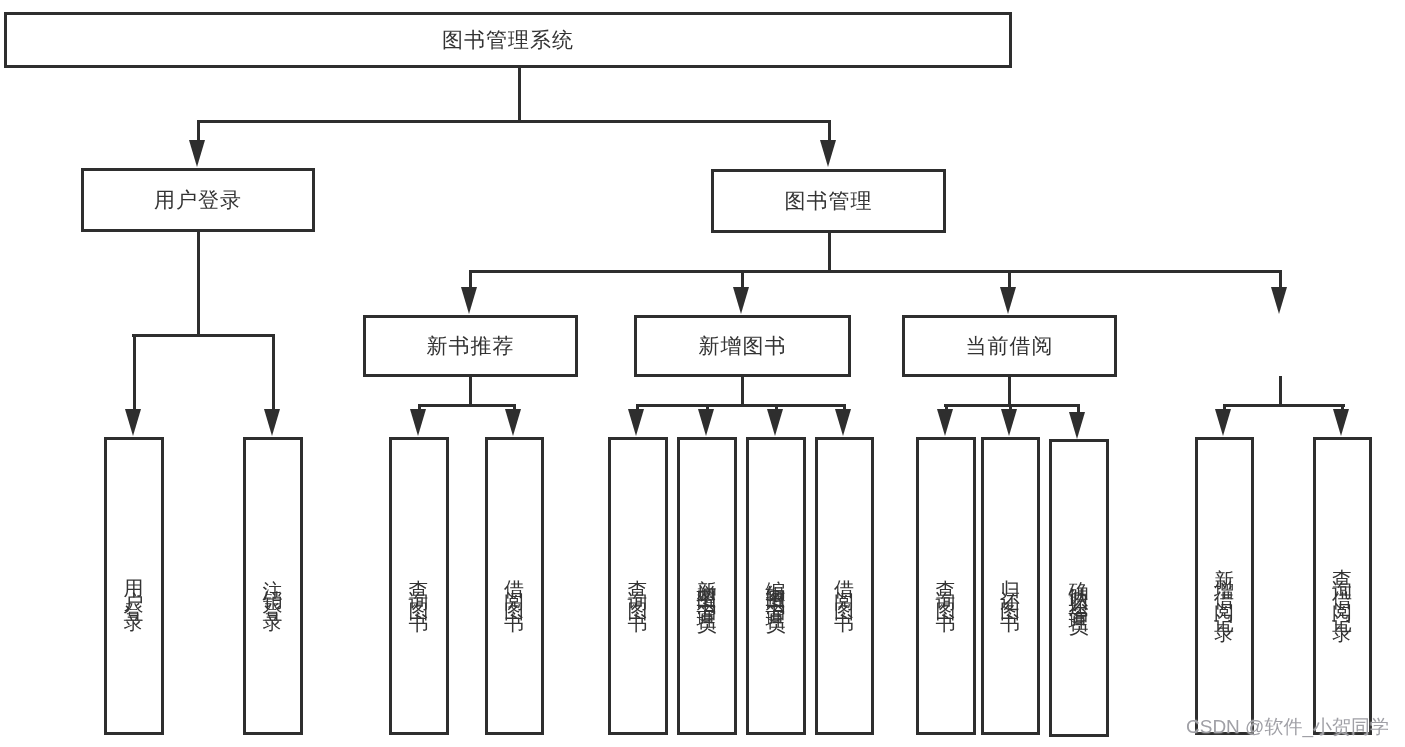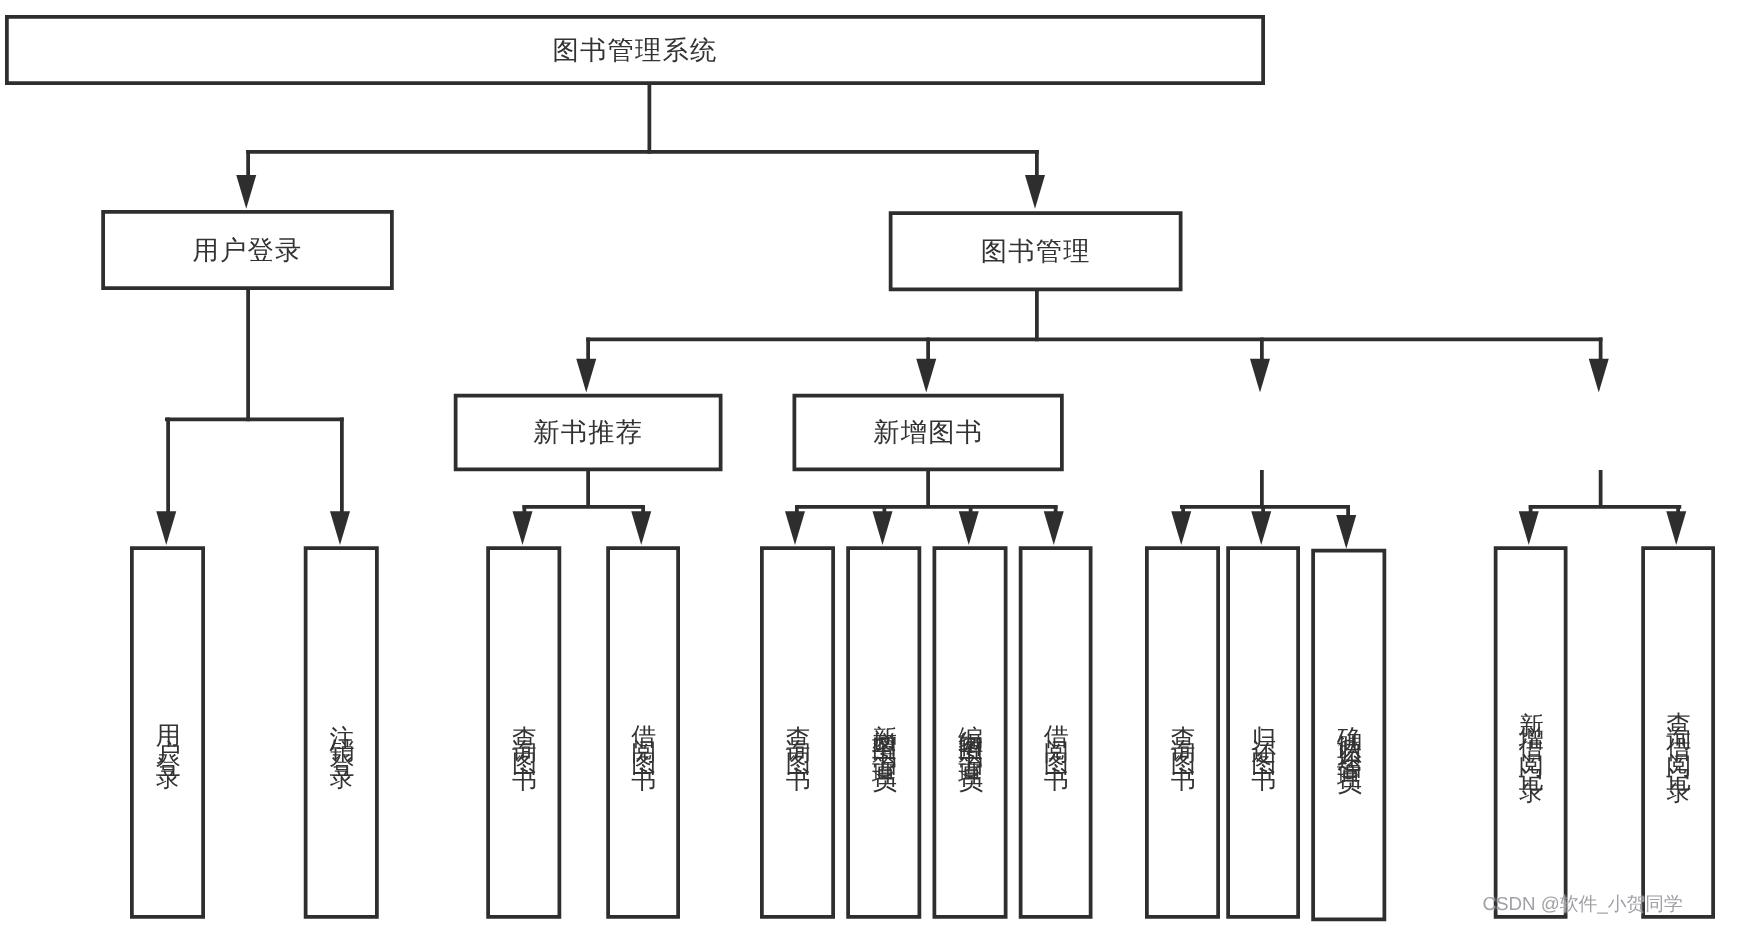--- a/index.html
+++ b/index.html
@@ -42,21 +42,21 @@
     position: absolute;
     width: 0; height: 0;
     border-left: 8px solid transparent;
     border-right: 8px solid transparent;
     border-top: 27px solid var(--line, #2e2e2e);
   }
   .watermark {
     position: absolute;
     left: 1186px;
     top: 714px;
-    font-size: 15px;
+    font-size: 19px;
     color: var(--wm, #a0a0a6);
     text-shadow: 0 0 2px #ffffff;
     white-space: nowrap;
     z-index: 5;
   }
 </style>
 </head>
 <body>
 
 <div class="stage">
@@ -70,20 +70,23 @@
   </div>
   <div class="node" style="left:363px; top:315px; width:215px; height:62px;">
     <span>新书推荐</span>
   </div>
 
   <div class="node" style="left:711px; top:169px; width:235px; height:64px;">
     <span>图书管理</span>
   </div>
   <div class="node" style="left:634px; top:315px; width:217px; height:62px;">
     <span>新增图书</span>
+  </div>
+  <div class="node" style="left:902px; top:315px; width:215px; height:62px;">
+    <span>当前借阅</span>
   </div>
 
   <div class="node vnode" style="left:104px; top:437px; width:60px; height:298px;">
     <span>用户登录</span>
   </div>
   <div class="node vnode" style="left:243px; top:437px; width:60px; height:298px;">
     <span>注销登录</span>
   </div>
 
   <div class="node vnode" style="left:389px; top:437px; width:60px; height:298px;">

